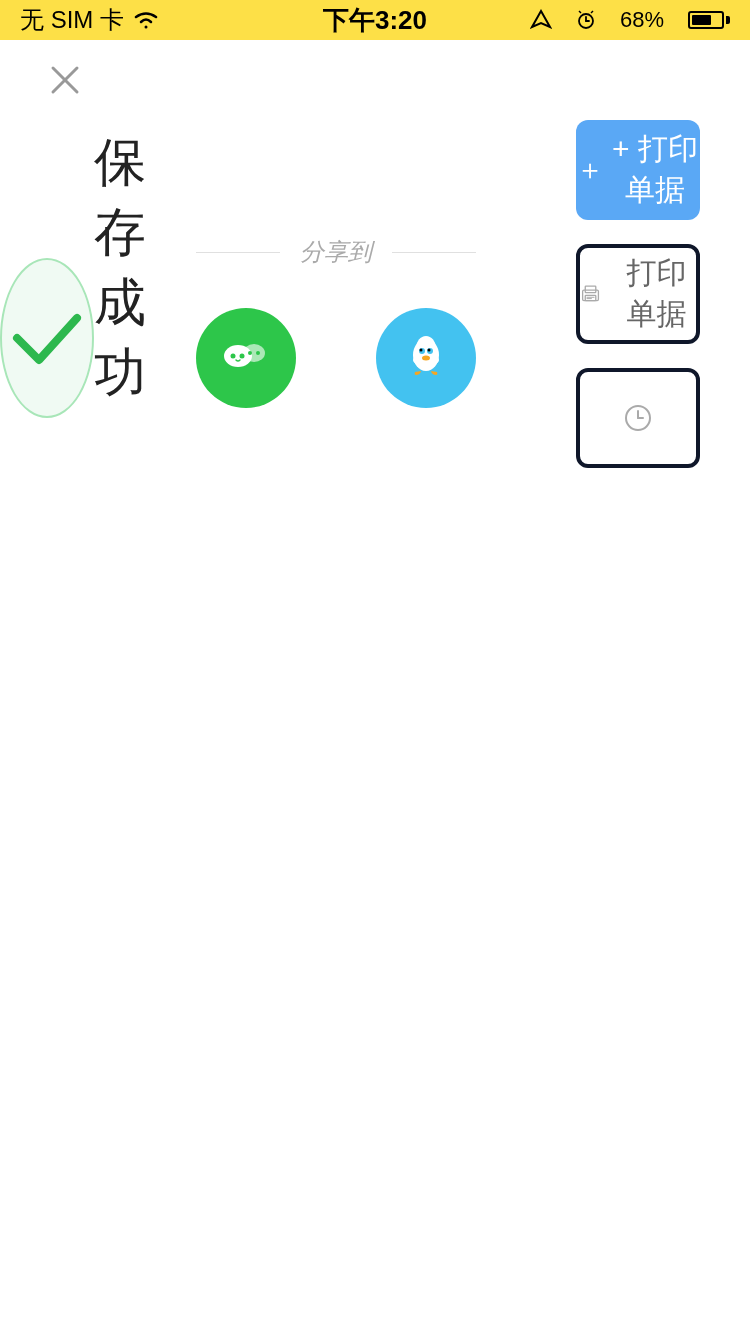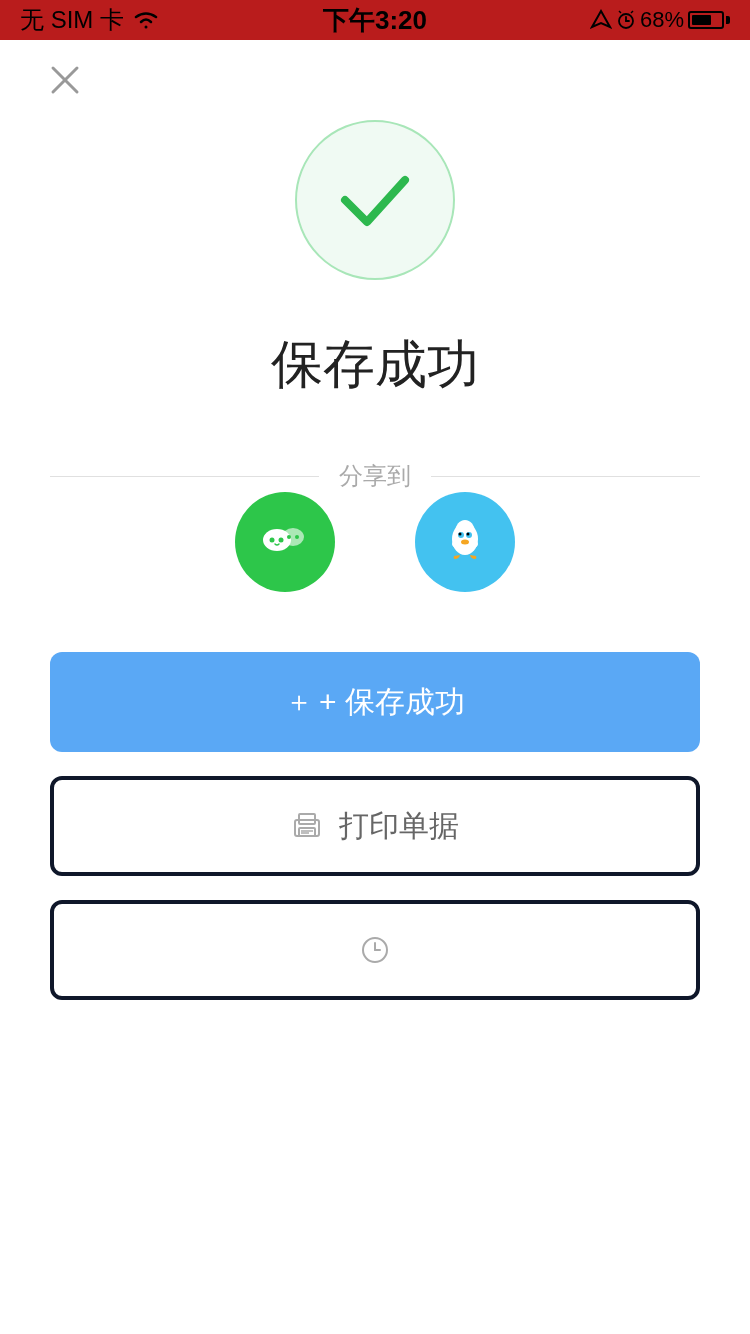--- a/index.html
+++ b/index.html
@@ -14,41 +14,41 @@
     }
 
     
     .status-bar {
       width: 100%;
       height: 40px;
       display: flex;
       align-items: center;
       justify-content: space-between;
       padding: 0 20px;
-      background: #b91c1c;
+      background: #fde047;
     }
     .status-left {
       display: flex;
       align-items: center;
       gap: 8px;
       font-size: 24px;
       color: #000;
     }
     .status-center {
       font-size: 26px;
       font-weight: 700;
       color: #000;
       position: absolute;
       left: 50%;
       transform: translateX(-50%);
     }
     .status-right {
       display: flex;
       align-items: center;
-      gap: 4px;
+      gap: 24px;
       font-size: 22px;
       color: #000;
     }
 
     
     .close-btn {
       position: absolute;
       top: 55px;
       left: 40px;
       width: 50px;
@@ -59,22 +59,21 @@
       cursor: pointer;
     }
     .close-btn svg {
       width: 32px;
       height: 32px;
     }
 
     
     .main-content {
       display: flex;
-      flex-direction: column;
-      align-items: center;
+      align-items: flex-end;
       padding-top: 80px;
     }
 
     
     .success-icon-wrap {
       width: 160px;
       height: 160px;
       border-radius: 50%;
       border: 2px solid #a8e6b8;
       background: #f0faf3;
@@ -94,20 +93,22 @@
 
     
     .share-section {
       width: 100%;
       padding: 0 50px;
       margin-bottom: 60px;
     }
     .share-divider-row {
       display: flex;
       align-items: center;
+      margin-bottom: 40px;
+      font-style: italic;
     }
     .divider-line {
       flex: 1;
       height: 1px;
       background: #e0e0e0;
     }
     .share-label {
       font-size: 24px;
       color: #aaa;
       padding: 0 20px;
@@ -287,21 +288,21 @@
           <path d="M35 43 Q36 47 40 47 Q42 47 41 44" fill="#f5a623"></path>
         </svg>
       </div>
     </div>
   </div>
 
   <div class="buttons-section">
 
     <button class="btn btn-primary">
       <span class="btn-icon">＋</span>
-      <span style="margin-left:-10px;">+ 保存成功</span>
+      <span style="margin-left:-10px;">+ 打印单据</span>
     </button>
 
     <button class="btn btn-secondary">
       <svg width="32" height="32" viewBox="0 0 32 32">
         <rect x="4" y="10" width="24" height="16" rx="2" fill="none" stroke="#aaa" stroke-width="2"></rect>
         <rect x="8" y="4" width="16" height="10" rx="1" fill="none" stroke="#aaa" stroke-width="2"></rect>
         <rect x="8" y="18" width="16" height="8" rx="1" fill="none" stroke="#aaa" stroke-width="2"></rect>
         <line x1="10" y1="21" x2="22" y2="21" stroke="#aaa" stroke-width="1.5"></line>
         <line x1="10" y1="23" x2="18" y2="23" stroke="#aaa" stroke-width="1.5"></line>
       </svg>

